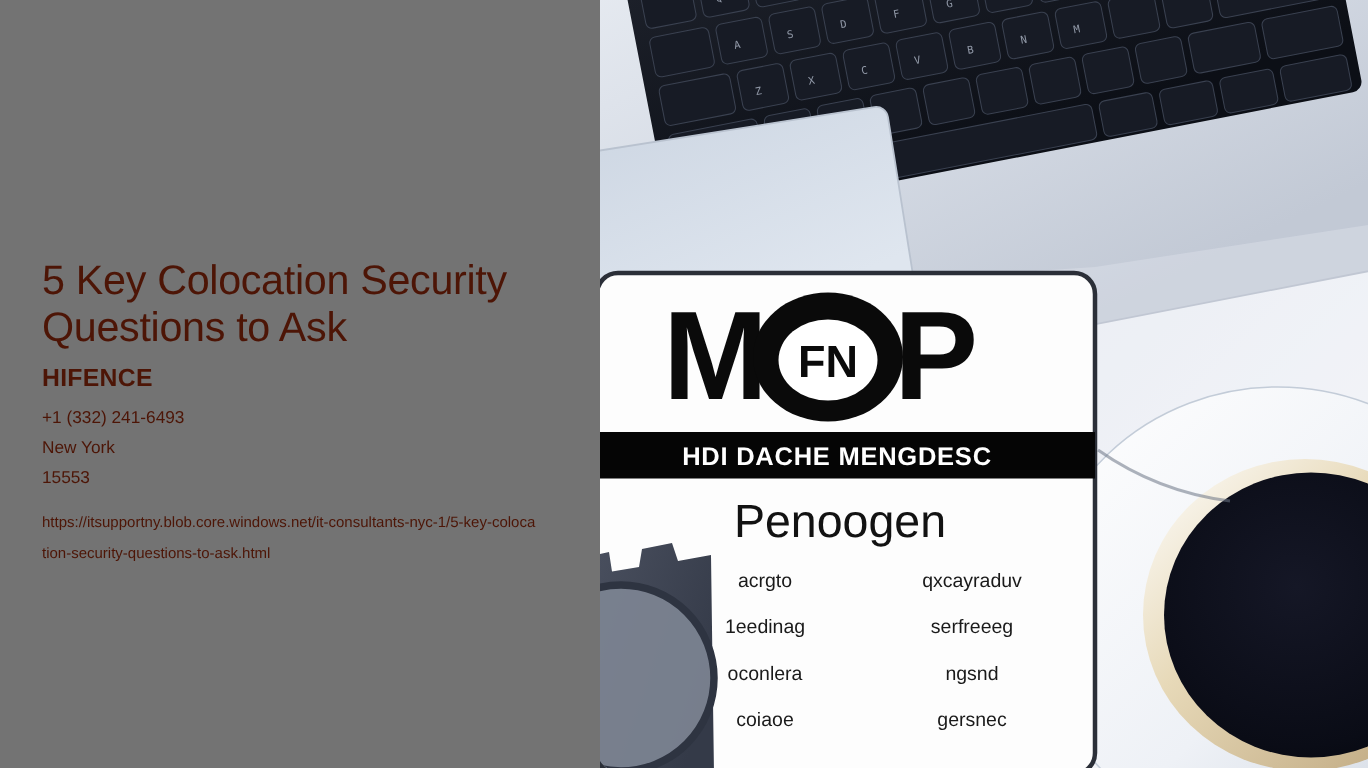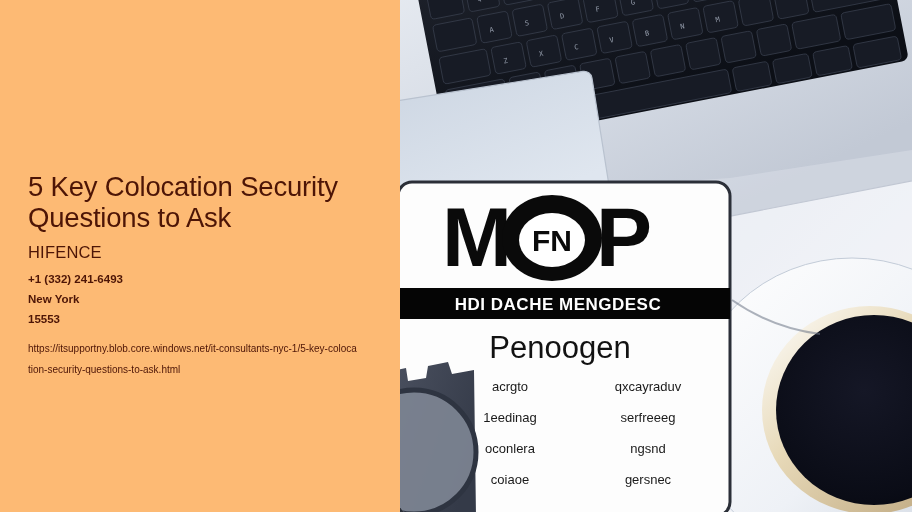--- a/index.html
+++ b/index.html
@@ -6,38 +6,38 @@
   body{
     width:912px;height:512px;overflow:hidden;
     font-family:"Liberation Sans", sans-serif;
     background:#ffffff;
   }
   .slide{position:relative;width:912px;height:512px;overflow:hidden;}
 
   
   .left-panel{
     position:absolute;left:0;top:0;width:400px;height:512px;
-    background:#fdba74;
+    background:#737373;
     box-sizing:border-box;
   }
   .text-stack{
     position:absolute;left:28px;top:172px;width:350px;
   }
   .headline{
     font-size:27.5px;line-height:30.5px;font-weight:400;
     color:#4d1506;letter-spacing:-0.2px;margin:0 0 10px 0;
     white-space:pre-line;
   }
   .brand{
-    font-size:16.5px;font-weight:400;color:#4d1506;
+    font-size:16.5px;font-weight:700;color:#4d1506;
     margin:0 0 7px 0;letter-spacing:0.2px;
   }
   .contact-line{
     font-size:11.5px;line-height:20px;color:#4d1506;
-    margin:0;font-weight:700;
+    margin:0;font-weight:400;
   }
   .url{
     font-size:10px;line-height:21px;color:#4d1506;
     margin:9px 0 0 0;word-break:break-all;max-width:330px;
   }
 
   
   .photo{
     position:absolute;left:400px;top:0;width:512px;height:512px;
     overflow:hidden;background:#e8ecf2;

